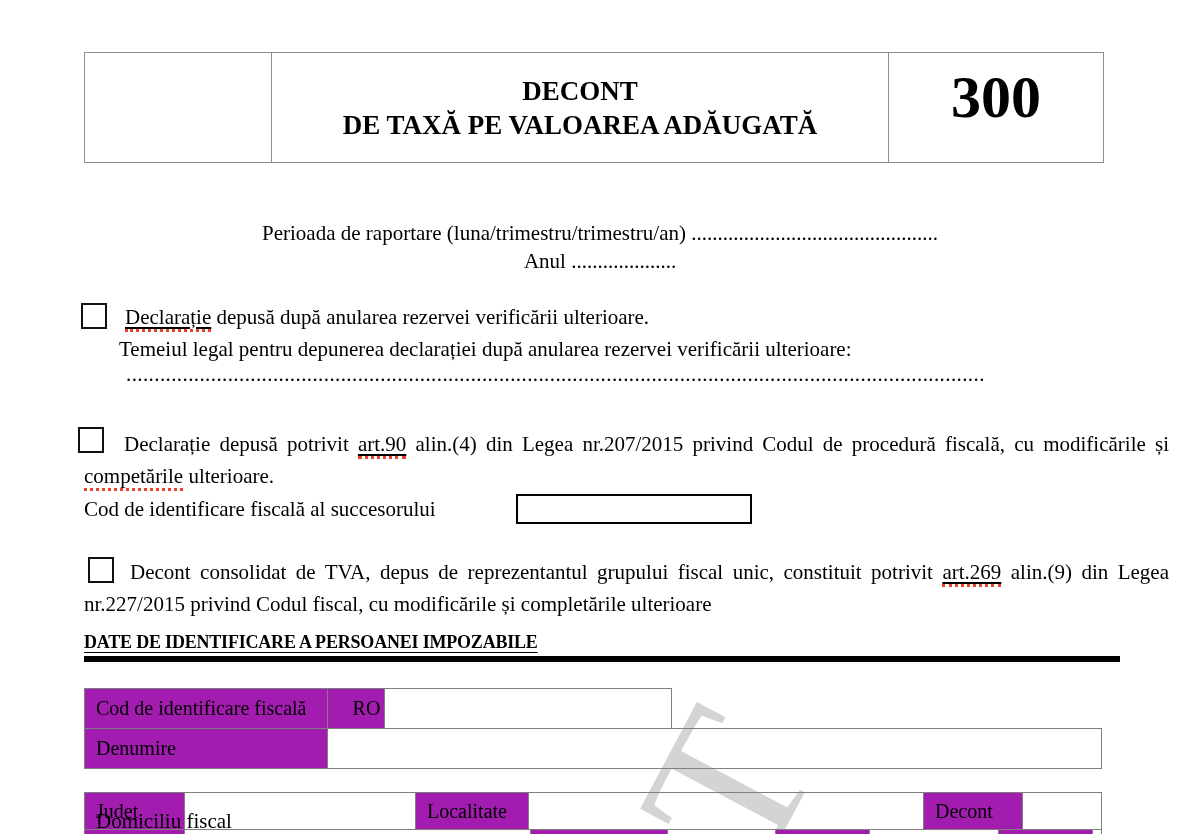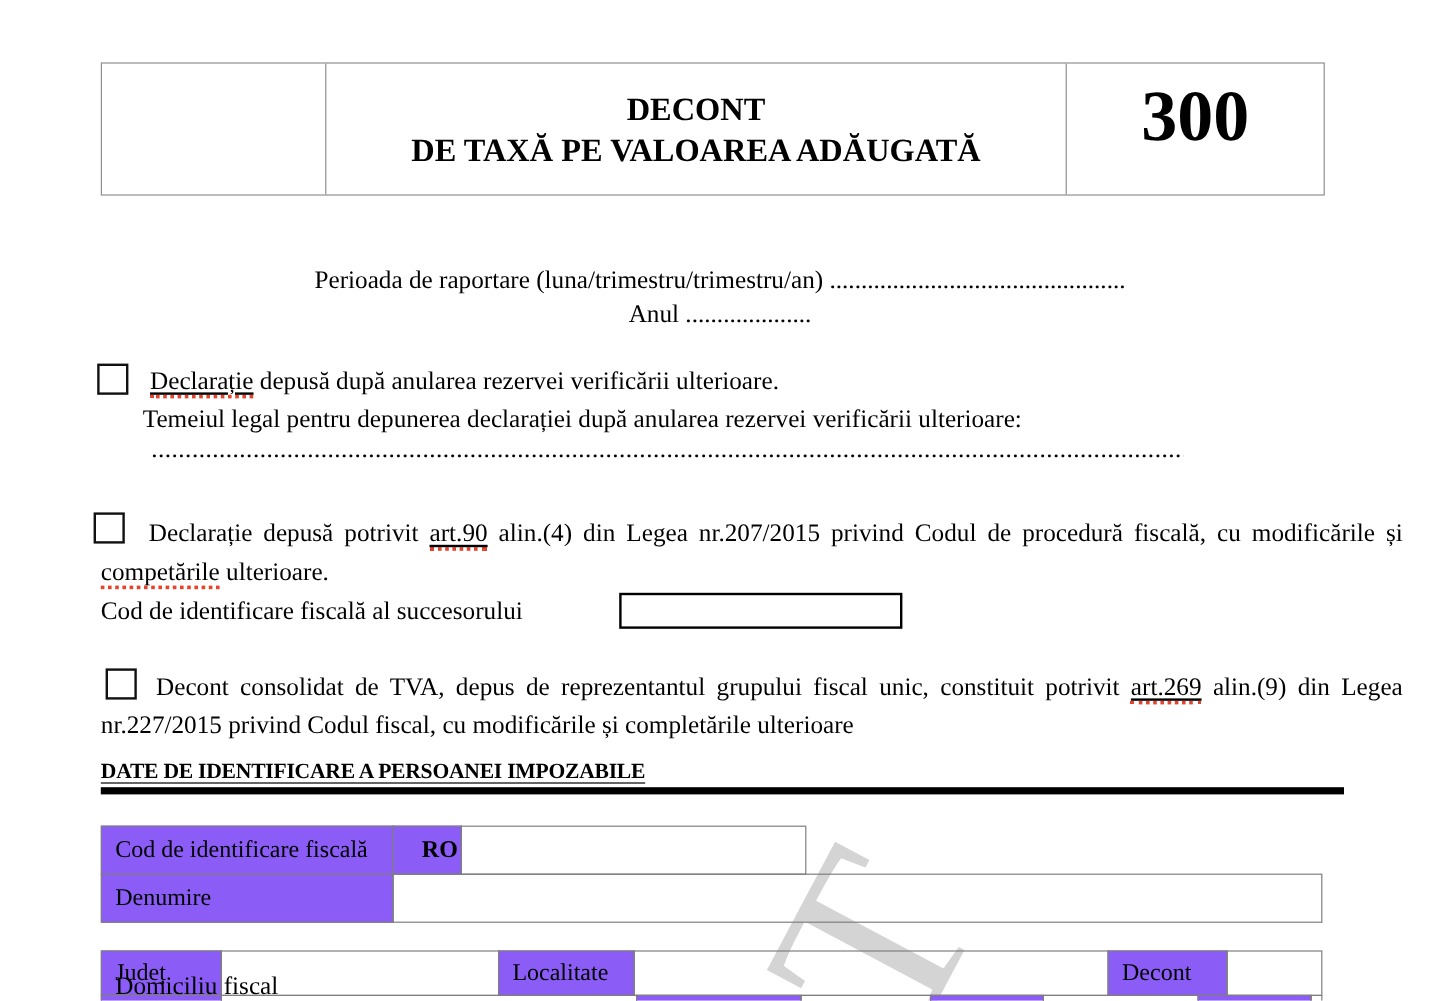--- a/index.html
+++ b/index.html
@@ -66,21 +66,21 @@
     left:84px;top:632px;font-weight:bold;font-size:18px;letter-spacing:-0.2px;
     text-decoration:underline;text-underline-offset:4px;white-space:nowrap;z-index:3;
   }
   #sect-bar{left:84px;top:656px;width:1036px;height:6px;background:#000;z-index:3;}
 
   
   .cell{
     position:absolute;box-sizing:border-box;border:1px solid #7f7f7f;
     display:flex;align-items:center;font-size:20px;z-index:2;
   }
-  .cell.gray{background:#8b5cf6;padding-left:11px;}
+  .cell.gray{background:#a21caf;padding-left:11px;}
   .cell.white{background:transparent;}
   .cell.center{justify-content:center;padding-left:0;}
   #dom-label{left:96px;top:769px;z-index:3;margin-top:40px;}
 </style>
 </head>
 <body>
 
 <div id="page">
 
   <div id="watermark">PROIECT</div>
@@ -108,21 +108,21 @@
   <div class="textline abs" style="left:84px;top:497px;">Cod de identificare fiscală al succesorului</div>
   <div id="succ-box" class="abs"></div>
 
   <div class="checkbox abs" style="left:88px;top:557px;"></div>
   <div class="par abs" style="left:84px;top:556px;width:1085px;text-indent:46px;"><span>Decont consolidat de TVA, depus de reprezentantul grupului fiscal unic, constituit potrivit </span><span class="und-spell">art.269</span><span> alin.(9) din Legea nr.227/2015 privind Codul fiscal, cu modificările și completările ulterioare</span></div>
 
   <div id="sect-heading" class="abs">DATE DE IDENTIFICARE A PERSOANEI IMPOZABILE</div>
   <div id="sect-bar" class="abs"></div>
 
   <div class="cell gray" style="left:84px;top:688px;width:244px;height:41px;">Cod de identificare fiscală</div>
-  <div class="cell gray center" style="left:327px;top:688px;width:58px;height:41px;font-weight:bold;padding-left:21px;">RO</div>
+  <div class="cell gray center" style="left:327px;top:688px;width:58px;height:41px;font-weight:normal;padding-left:21px;">RO</div>
   <div class="cell white" style="left:384px;top:688px;width:288px;height:41px;"></div>
 
   <div class="cell gray" style="left:84px;top:728px;width:244px;height:41px;">Denumire</div>
   <div class="cell white" style="left:327px;top:728px;width:775px;height:41px;"></div>
 
   <div id="dom-label" class="abs">Domiciliu fiscal</div>
 
   <div class="cell gray" style="left:84px;top:792px;width:101px;height:38px;">Județ</div>
   <div class="cell white" style="left:184px;top:792px;width:232px;height:38px;"></div>
   <div class="cell gray" style="left:415px;top:792px;width:114px;height:38px;">Localitate</div>

